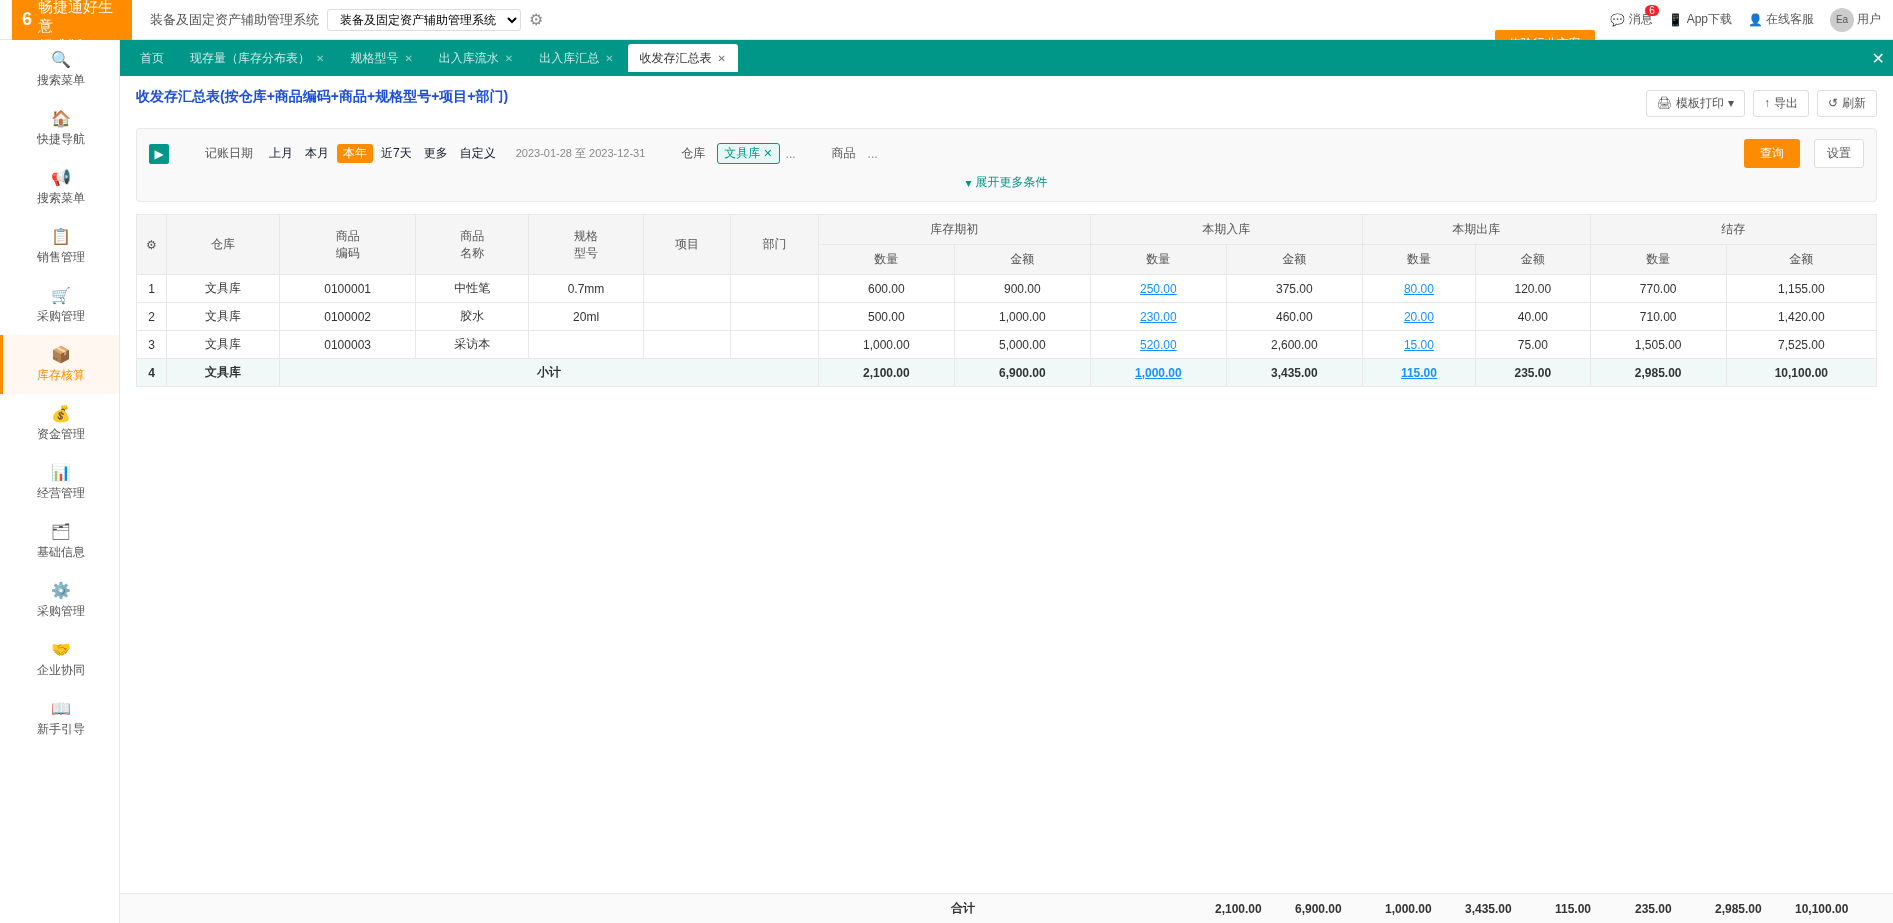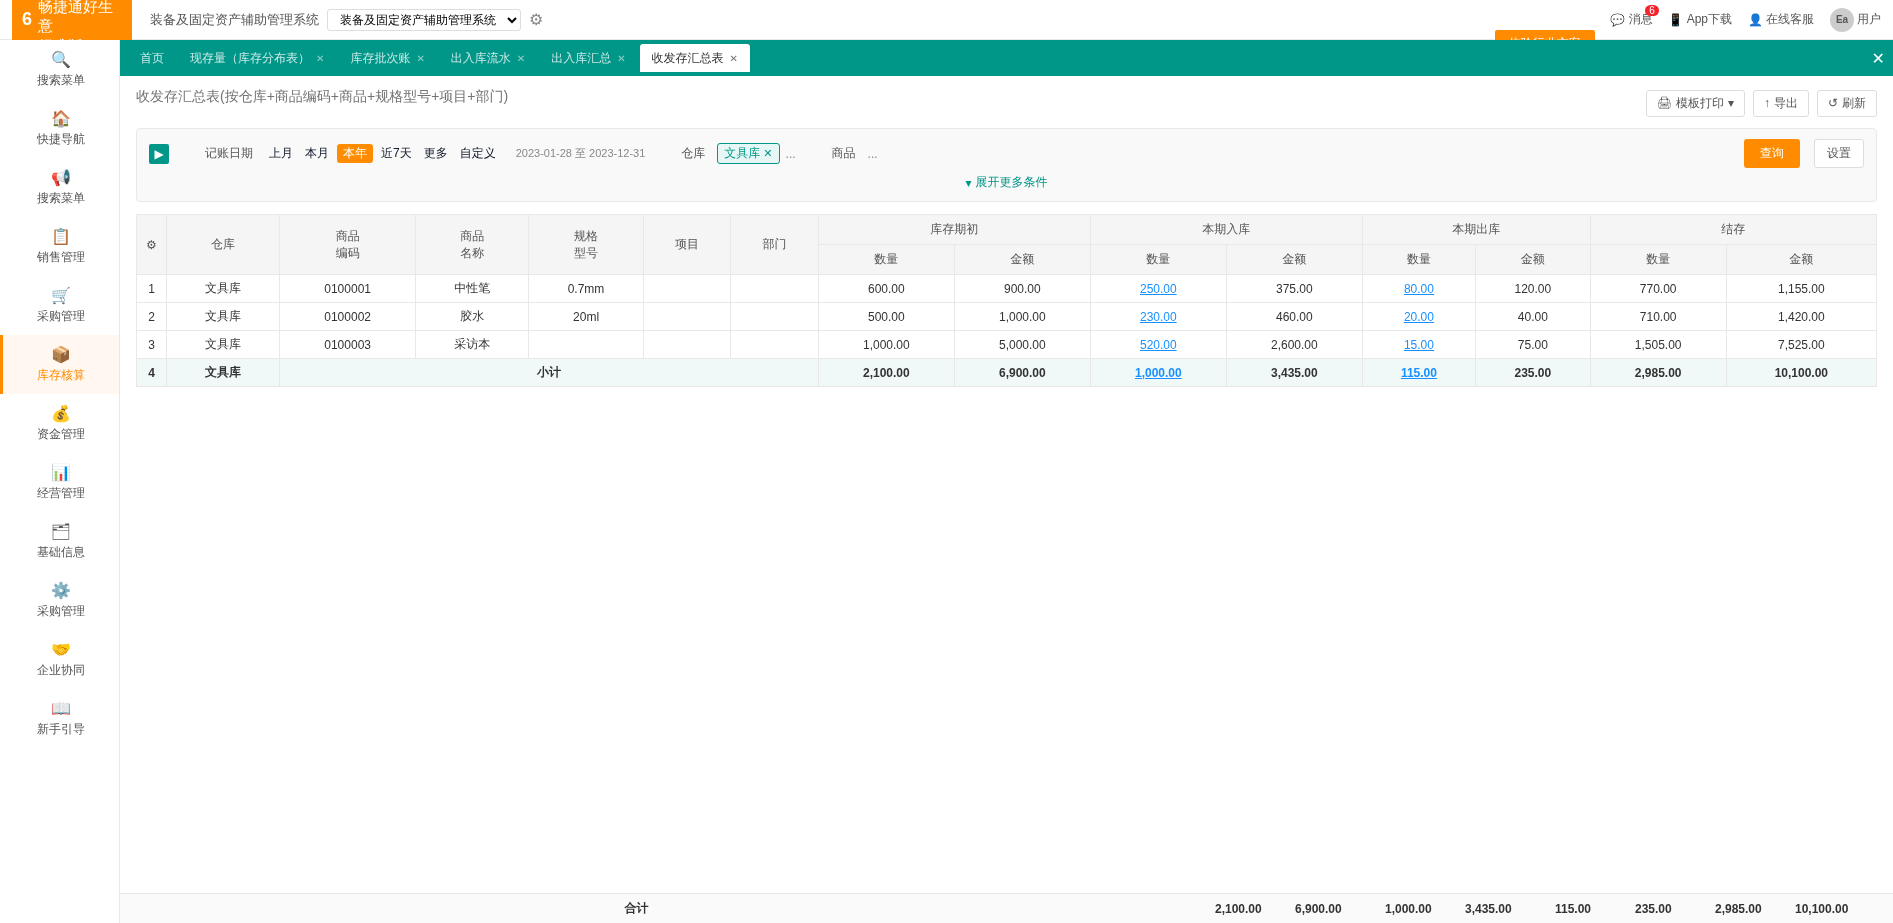--- a/index.html
+++ b/index.html
@@ -10,21 +10,21 @@
     .top-bar-left { display: flex; align-items: center; gap: 8px; }
     .logo-area { display: flex; align-items: center; gap: 6px; background: #ff8c00; width: 120px; height: 40px; padding: 0 10px; }
     .logo-icon { color: #fff; font-size: 18px; font-weight: bold; }
     .logo-text { color: #fff; font-size: 15px; line-height: 1.3; margin-top: 13px; }
     .system-title { font-size: 13px; color: #555; margin-left: 10px; }
     .system-select { border: 1px solid #ddd; padding: 2px 8px; border-radius: 3px; font-size: 12px; background: #fff; }
     .top-bar-right { display: flex; align-items: center; gap: 16px; }
     .top-btn-experience { background: #ff8c00; color: #fff; border: none; padding: 5px 14px; border-radius: 2px; cursor: pointer; font-size: 12px; margin-top: 47px; }
     .top-icon-item { display: flex; align-items: center; gap: 3px; cursor: pointer; color: #555; font-size: 12px; position: relative; }
     .badge { background: #f5222d; color: #fff; border-radius: 8px; padding: 0 4px; font-size: 10px; position: absolute; top: -6px; right: -6px; }
-    .user-avatar { width: 24px; height: 24px; background: #ccc; border-radius: 50%; display: flex; align-items: center; justify-content: center; font-size: 10px; font-weight: bold; }
+    .user-avatar { width: 24px; height: 24px; background: #ccc; border-radius: 50%; display: flex; align-items: center; justify-content: center; font-size: 10px; }
 
     
     .layout { display: flex; height: calc(923px - 40px); }
 
     
     .sidebar { width: 120px; background: #fff; border-right: 1px solid #e8e8e8; display: flex; flex-direction: column; }
     .sidebar-item { display: flex; flex-direction: column; align-items: center; padding: 10px 0; cursor: pointer; color: #555; font-size: 12px; gap: 3px; border-left: 3px solid transparent; }
     .sidebar-item.active { background: #fff7f0; color: #ff8c00; border-left-color: #ff8c00; }
     .sidebar-icon { font-size: 16px; }
 
@@ -35,21 +35,21 @@
     .tab-bar { display: flex; align-items: center; background: #009688; height: 36px; padding: 0 8px; gap: 2px; }
     .tab-item { display: flex; align-items: center; gap: 6px; padding: 0 12px; height: 28px; border-radius: 3px 3px 0 0; cursor: pointer; font-size: 12px; color: rgba(255,255,255,0.8); }
     .tab-item.active { background: #fff; color: #333; }
     .tab-close { font-size: 10px; cursor: pointer; opacity: 0.7; }
     .tab-bar-close { margin-left: auto; color: #fff; cursor: pointer; font-size: 16px; }
 
     
     .page-content { flex: 1; background: #fff; padding: 12px 16px; overflow-y: auto; }
 
     
-    .page-title { font-size: 14px; font-weight: normal; color: #737373; margin-bottom: 12px; text-align: center; }
+    .page-title { font-size: 14px; font-weight: bold; color: #1d4ed8; margin-bottom: 12px; text-align: center; }
 
     
     .filter-area { background: #f9f9f9; border: 1px solid #e8e8e8; border-radius: 4px; padding: 10px 12px; margin-bottom: 12px; }
     .filter-row { display: flex; align-items: center; gap: 12px; flex-wrap: wrap; }
     .filter-toggle { background: #009688; color: #fff; border: none; width: 20px; height: 20px; border-radius: 2px; cursor: pointer; font-size: 12px; display: flex; align-items: center; justify-content: center; }
     .filter-label { color: #555; font-size: 12px; margin-left: 24px; }
     .date-shortcuts { display: flex; gap: 4px; align-items: center; }
     .date-btn { border: none; background: none; cursor: pointer; color: #0f172a; font-size: 12px; padding: 1px 4px; }
     .date-btn.active { background: #ff8c00; color: #fff; border-radius: 3px; padding: 1px 6px; }
     .date-range { font-size: 11px; color: #888; margin-left: 4px; }
@@ -177,21 +177,21 @@
 
     <div class="tab-bar">
       <div class="tab-item">
         <span>首页</span>
       </div>
       <div class="tab-item">
         <span>现存量（库存分布表）</span>
         <span class="tab-close">✕</span>
       </div>
       <div class="tab-item">
-        <span>库存批次账</span>
+        <span>规格型号</span>
         <span class="tab-close">✕</span>
       </div>
       <div class="tab-item">
         <span>出入库流水</span>
         <span class="tab-close">✕</span>
       </div>
       <div class="tab-item">
         <span>出入库汇总</span>
         <span class="tab-close">✕</span>
       </div>
@@ -357,21 +357,21 @@
         </tbody>
       </table>
 
       <div style="height:40px;"></div>
     </div>
 
     <div style="background:#fafafa;border-top:1px solid #e8e8e8;padding:6px 8px;display:flex;align-items:center;font-size:12px;font-weight:bold;">
       <span style="width:30px;"></span>
       <span style="width:60px;"></span>
       <span style="width:80px;"></span>
-      <span style="flex:1;text-align:center;">合计</span>
+      <span style="flex:1;text-align:right;">合计</span>
       <span style="width:80px;"></span>
       <span style="width:80px;"></span>
       <span style="width:80px;"></span>
       <span style="width:80px;">2,100.00</span>
       <span style="width:90px;">6,900.00</span>
       <span style="width:80px;">1,000.00</span>
       <span style="width:90px;">3,435.00</span>
       <span style="width:80px;">115.00</span>
       <span style="width:80px;">235.00</span>
       <span style="width:80px;">2,985.00</span>

